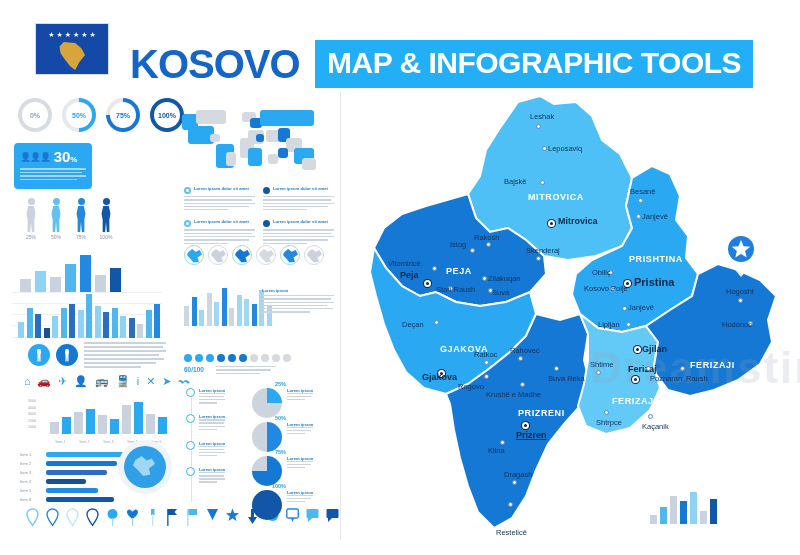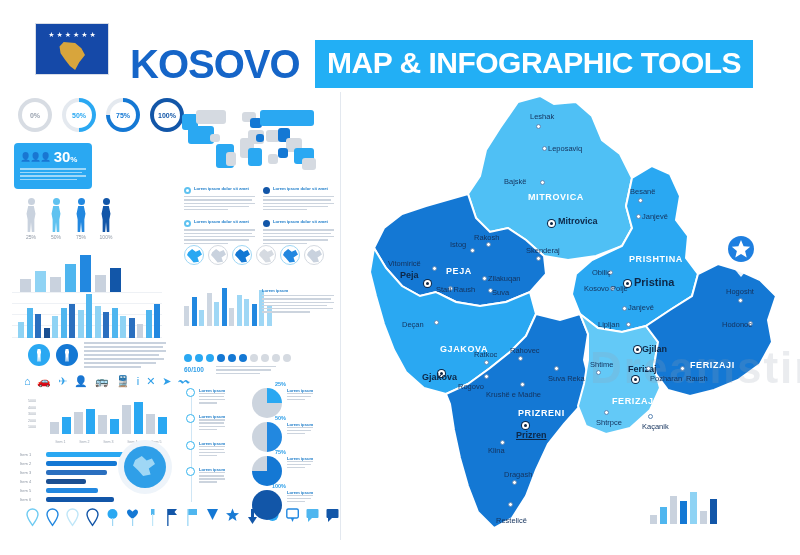--- a/index.html
+++ b/index.html
@@ -785,21 +785,21 @@
         <div class="mlabel major" style="left: 176px; top: 342px; text-decoration: underline;">Prizren</div>
         <div class="cdot" style="left: 264px; top: 322px;"></div>
         <div class="mlabel city" style="left: 256px; top: 330px;">Shtrpce</div>
         <div class="cdot" style="left: 308px; top: 326px;"></div>
         <div class="mlabel city" style="left: 302px; top: 334px;">Kaçanik</div>
         <div class="cdot" style="left: 160px; top: 352px;"></div>
         <div class="mlabel city" style="left: 148px; top: 358px;">Klina</div>
         <div class="cdot" style="left: 172px; top: 392px;"></div>
         <div class="mlabel city" style="left: 164px; top: 382px;">Dragash</div>
         <div class="cdot" style="left: 168px; top: 414px;"></div>
-        <div class="mlabel city" style="left: 156px; top: 428px;">Restelicë</div>
+        <div class="mlabel city" style="left: 156px; top: 440px;">Restelicë</div>
       </div>
   </div>
 
   <div class="mini-bars" id="minibars">
       <i style="height: 9.44444px; background: rgb(201, 210, 222);"></i>
       <i style="height: 17px; background: rgb(79, 182, 239);"></i>
       <i style="height: 28.3333px; background: rgb(201, 210, 222);"></i>
       <i style="height: 22.6667px; background: rgb(20, 120, 212);"></i>
       <i style="height: 32.1111px; background: rgb(143, 211, 244);"></i>
       <i style="height: 13.2222px; background: rgb(201, 210, 222);"></i>

